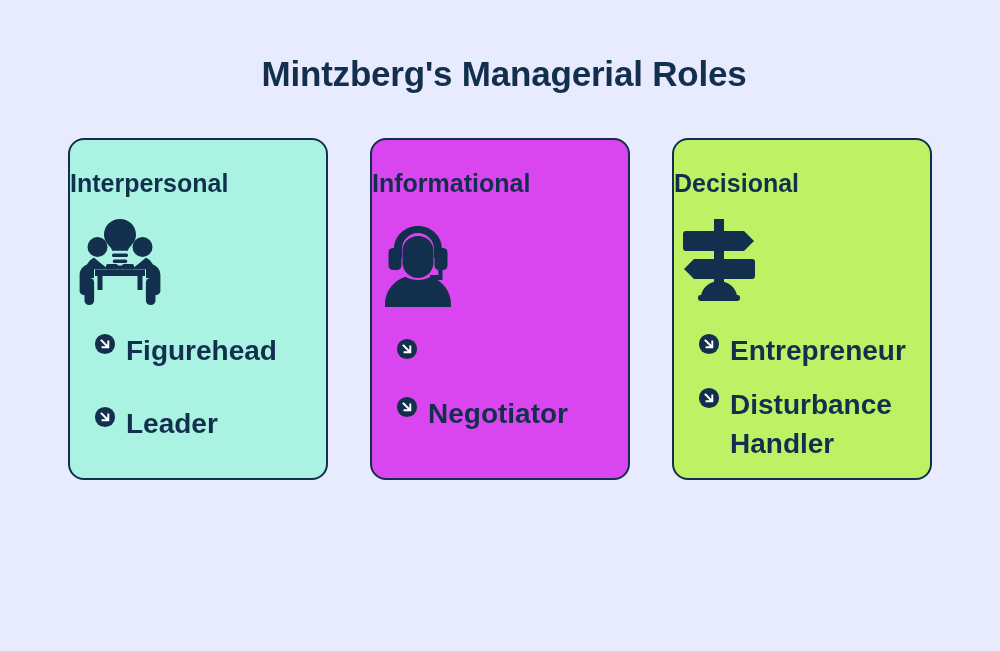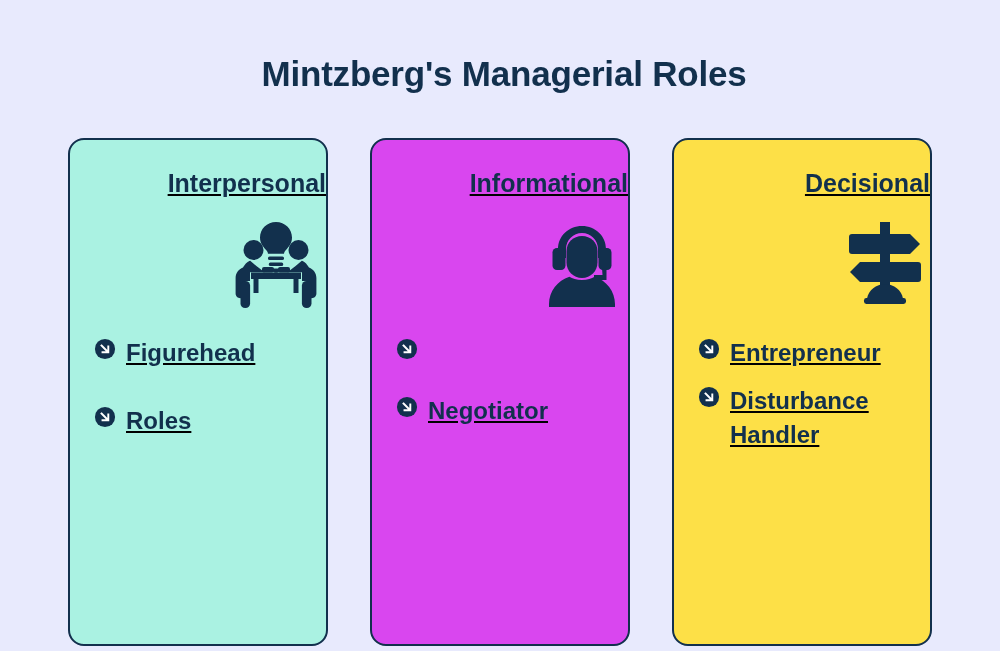--- a/index.html
+++ b/index.html
@@ -35,29 +35,28 @@
     top: 138px;
     left: 68px;
     width: 864px;
     height: 462px;
     display: flex;
     justify-content: space-between;
   }
   .card {
     position: relative;
     width: 260px;
-    height: 508px;
+    height: 342px;
     box-sizing: border-box;
     border: 2.5px solid #12304d;
     border-radius: 16px;
     display: flex;
     flex-direction: column;
-    align-items: flex-end;
+    align-items: flex-start;
     overflow: hidden;
-    text-decoration: underline;
   }
   .card-title {
     margin-top: 30px;
     font-size: 25px;
     font-weight: bold;
     color: #12304d;
     text-align: center;
     line-height: 1.1;
   }
   .card-icon {
@@ -92,21 +91,21 @@
   }
   .bullet-icon {
     flex: 0 0 auto;
     width: 22px;
     height: 22px;
     margin-top: 2px;
     margin-right: 10px;
   }
   .bullet-icon svg { display: block; }
   .role-label {
-    font-size: 24px;
+    font-size: 28px;
     font-weight: bold;
     color: #12304d;
     line-height: 1.42;
   }
 </style>
 </head>
 <body style="background: rgb(232, 234, 253);">
 
 <div class="page">
 
@@ -151,21 +150,21 @@
           </span>
           <span class="role-label">Figurehead</span>
         </li>
         <li class="role-item">
           <span class="bullet-icon">
             <svg width="22" height="22" viewBox="0 0 24 24">
               <circle cx="12" cy="12" r="11" fill="#12304d"></circle>
               <path d="M8.2 8.2L14.4 14.4M15.6 9.3v6.3H9.3" stroke="#ffffff" stroke-width="2.1" fill="none" stroke-linecap="square"></path>
             </svg>
           </span>
-          <span class="role-label">Roles</span>
+          <span class="role-label">Leader</span>
         </li>
       </ul>
     </div>
 
     <div class="card" id="card-1" style="background: #d946ef; border-color: rgb(18, 48, 77);">
       <div class="card-title">Informational</div>
       <div class="card-icon">
         <svg width="92" height="92" viewBox="0 0 92 92" fill="#12304d">
 
           <path d="M46 8C32.5 8 22 18.2 22 31v9h8v-9c0-9 7.2-16 16-16s16 7 16 16v9h8v-9C70 18.2 59.5 8 46 8z"></path>
@@ -195,21 +194,21 @@
             <svg width="22" height="22" viewBox="0 0 24 24">
               <circle cx="12" cy="12" r="11" fill="#12304d"></circle>
               <path d="M8.2 8.2L14.4 14.4M15.6 9.3v6.3H9.3" stroke="#ffffff" stroke-width="2.1" fill="none" stroke-linecap="square"></path>
             </svg>
           </span>
           <span class="role-label">Negotiator</span>
         </li>
       </ul>
     </div>
 
-    <div class="card" id="card-2" style="background: #fde047; border-color: rgb(18, 48, 77);">
+    <div class="card" id="card-2" style="background: #bef264; border-color: rgb(18, 48, 77);">
       <div class="card-title">Decisional</div>
       <div class="card-icon">
         <svg width="90" height="92" viewBox="0 0 90 92" fill="#12304d">
 
           <rect x="40" y="4" width="10" height="66"></rect>
 
           <path d="M12 16h58l10 10-10 10H12a3 3 0 0 1-3-3V19a3 3 0 0 1 3-3z"></path>
 
           <path d="M78 44H20L10 54l10 10h58a3 3 0 0 0 3-3V47a3 3 0 0 0-3-3z"></path>
 

